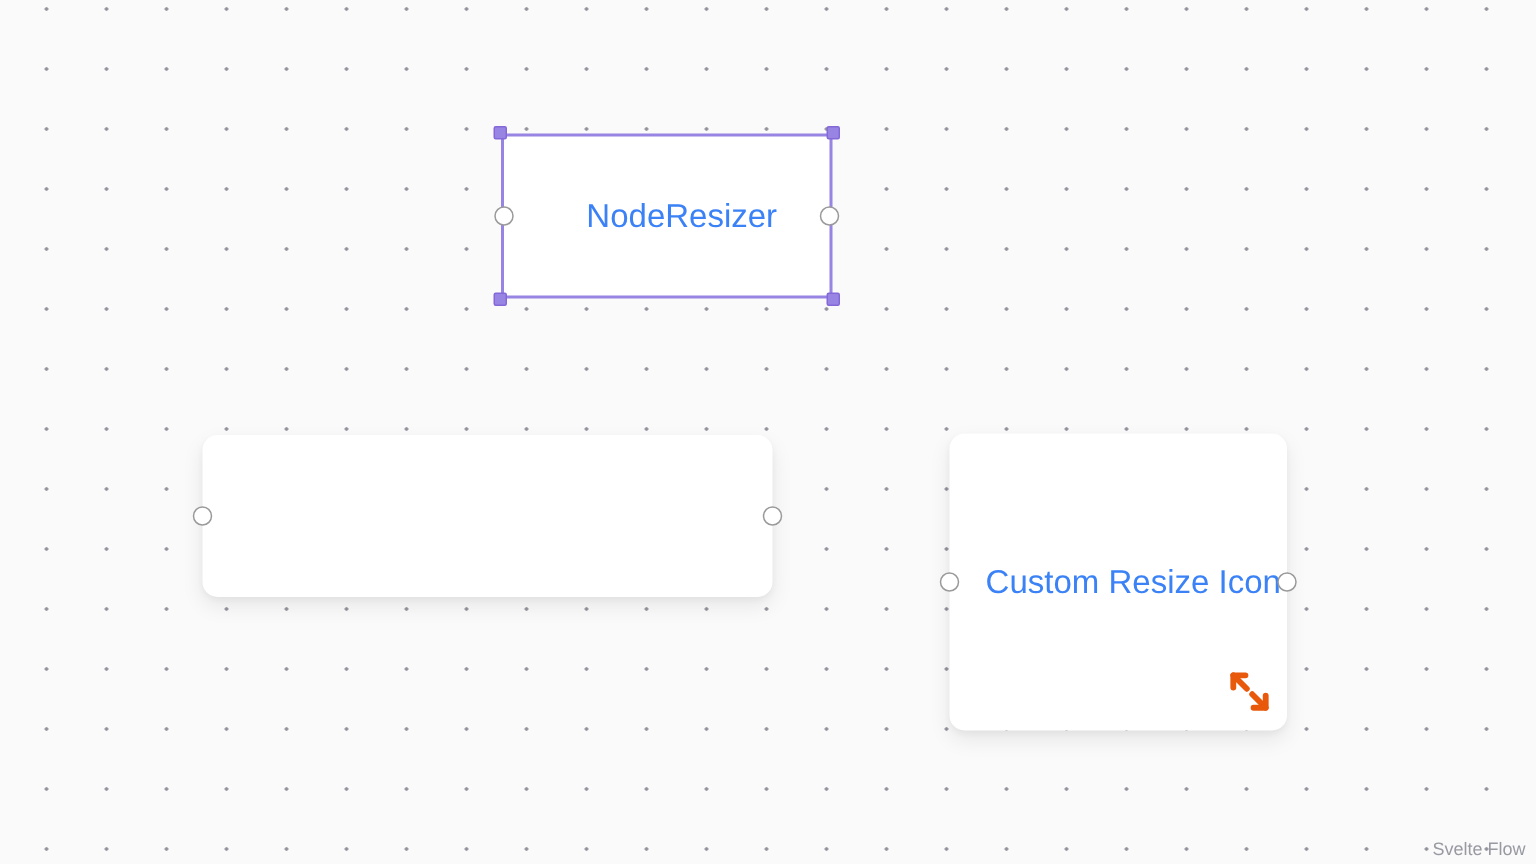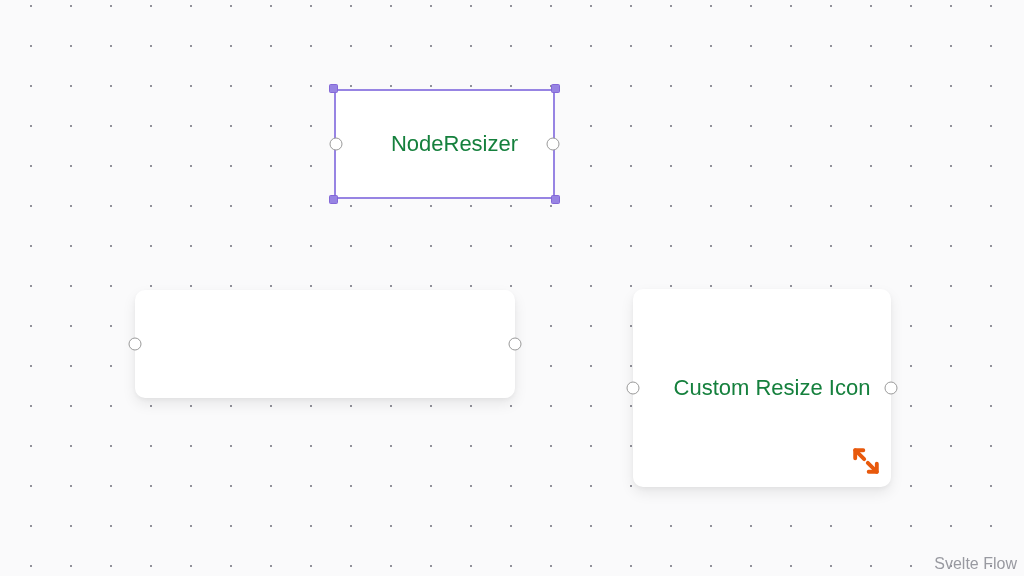--- a/index.html
+++ b/index.html
@@ -17,21 +17,21 @@
     background-size: 40px 40px;
     background-position: 11px 26px;
   }
   .node {
     position: absolute;
     background: #ffffff;
     display: flex;
     align-items: center;
     justify-content: center;
     font-size: 22px;
-    color: #15803d;
+    color: #3b82f6;
     box-sizing: border-box;
     padding-left: 20px;
   }
   .node-resizer-selected {
     left: 334px;
     top: 89px;
     width: 221px;
     height: 110px;
     border: 2px solid #9784e3;
     border-radius: 2px;
@@ -40,21 +40,21 @@
     left: 135px;
     top: 290px;
     width: 380px;
     height: 108px;
     border-radius: 10px;
     box-shadow: 0 2px 4px rgba(0,0,0,0.04), 0 6px 14px rgba(0,0,0,0.08);
   }
   .node-custom-icon {
     left: 633px;
     top: 289px;
-    width: 258px;
+    width: 225px;
     height: 198px;
     border-radius: 10px;
     box-shadow: 0 2px 4px rgba(0,0,0,0.04), 0 6px 14px rgba(0,0,0,0.08);
   }
   .node-label {
     pointer-events: none;
     white-space: nowrap;
   }
   
   .conn-handle {
@@ -90,21 +90,21 @@
     width: 36px;
     height: 36px;
     cursor: nwse-resize;
   }
   .resize-icon svg { display: block; width: 100%; height: 100%; }
   
   .attribution {
     position: absolute;
     right: 4px;
     bottom: 2px;
-    font-size: 16px;
+    font-size: 12px;
     color: #999aa1;
     text-decoration: none;
     padding: 1px 3px;
   }
 </style>
 </head>
 <body>
 
 <div class="canvas">
 

